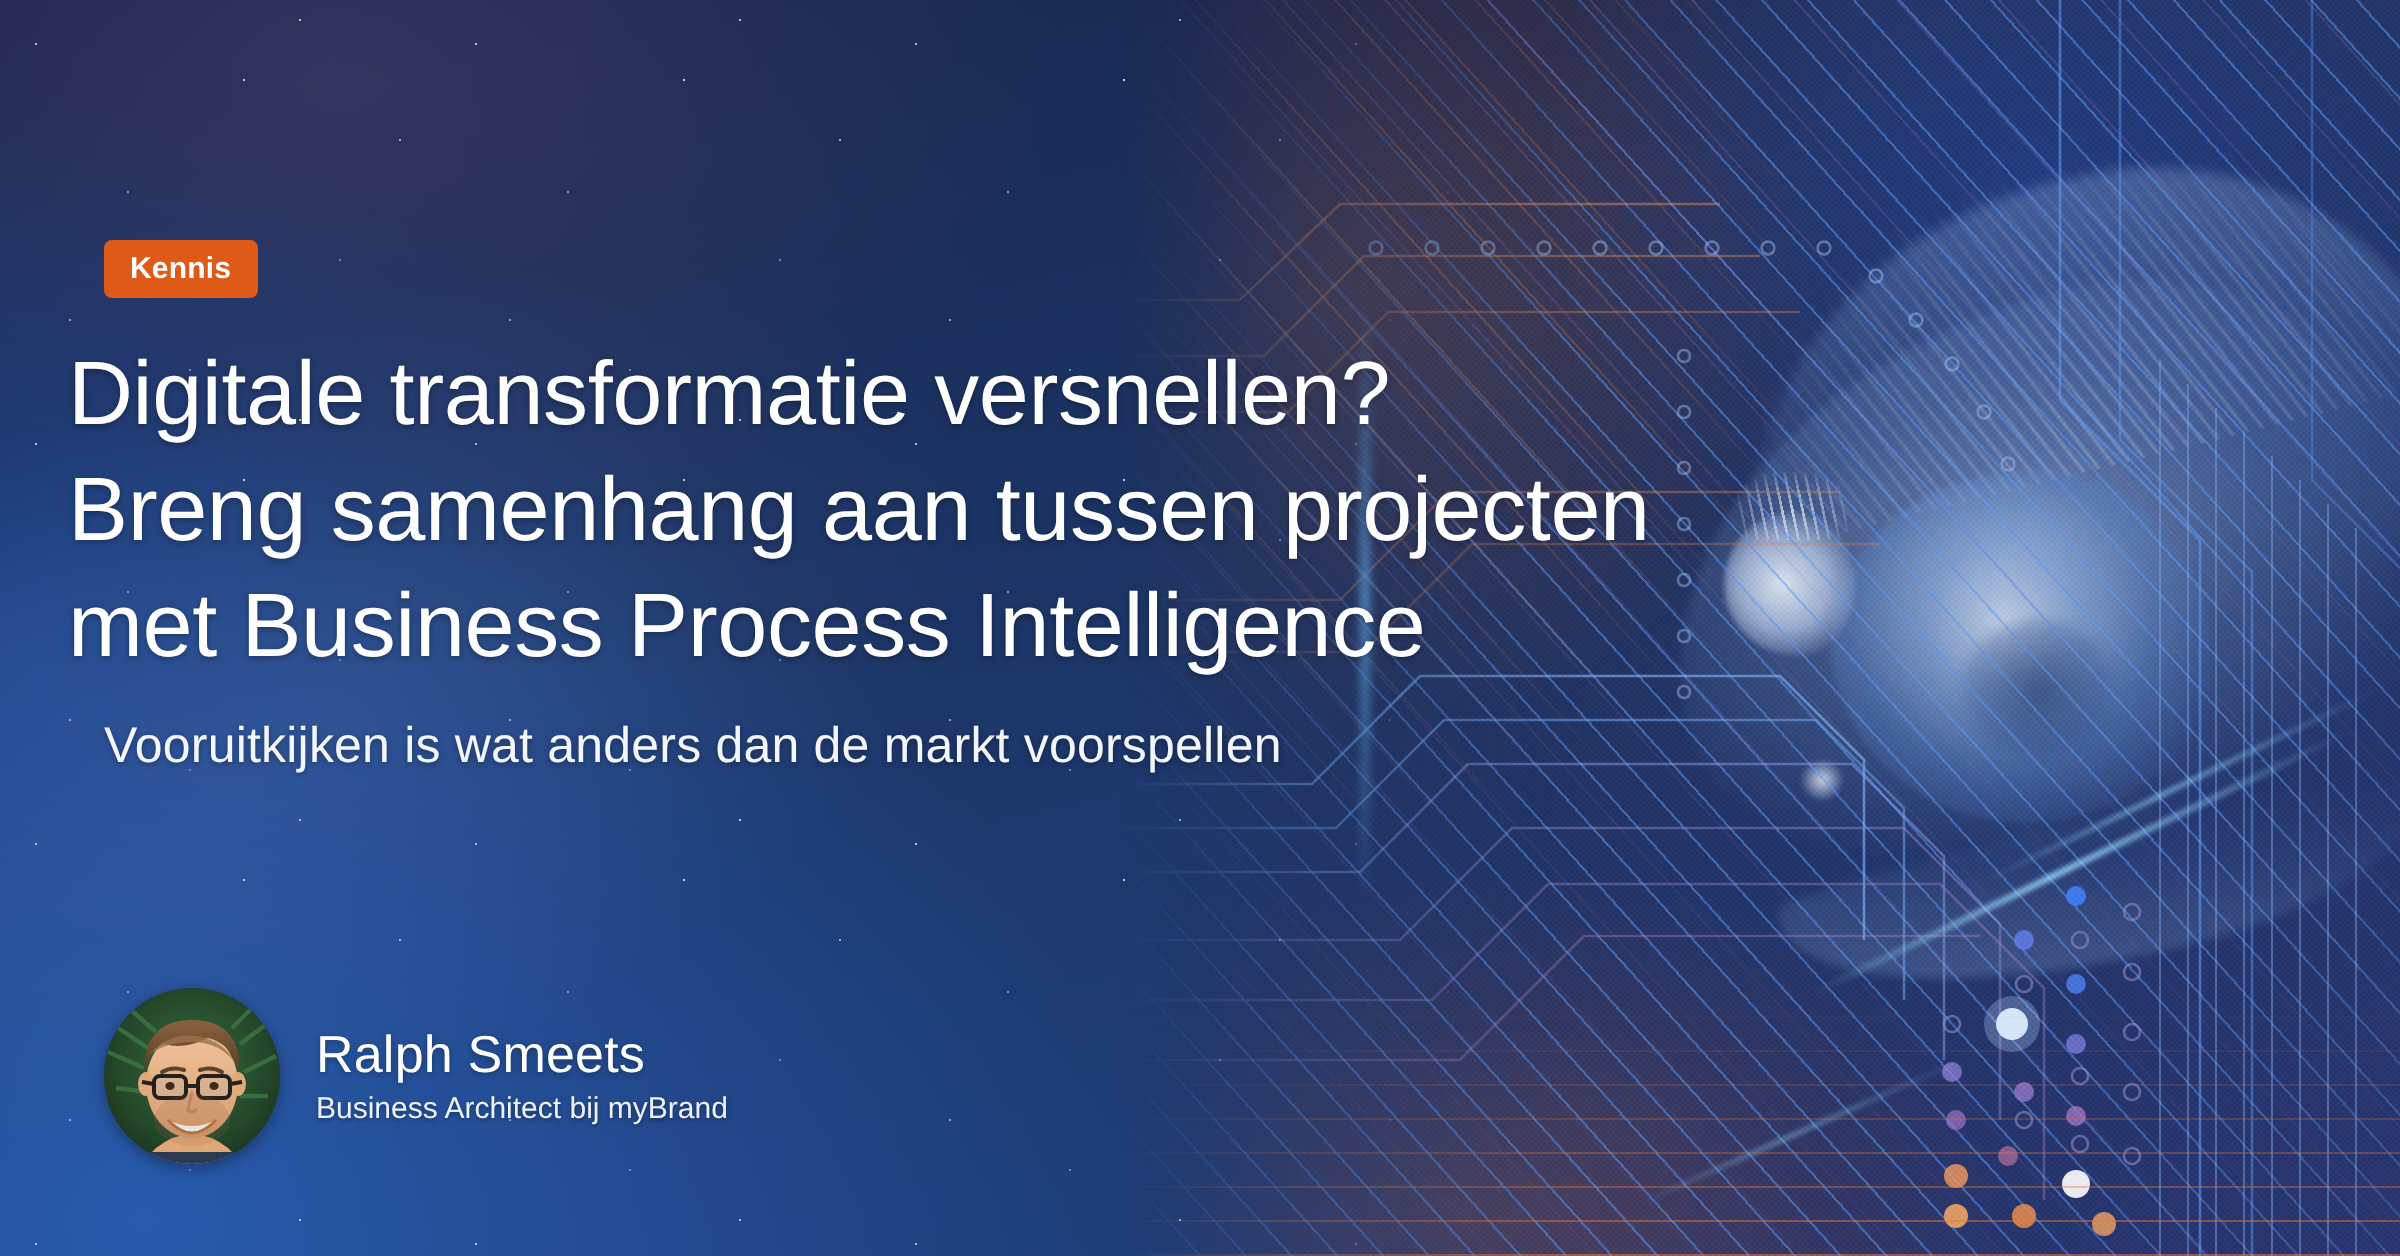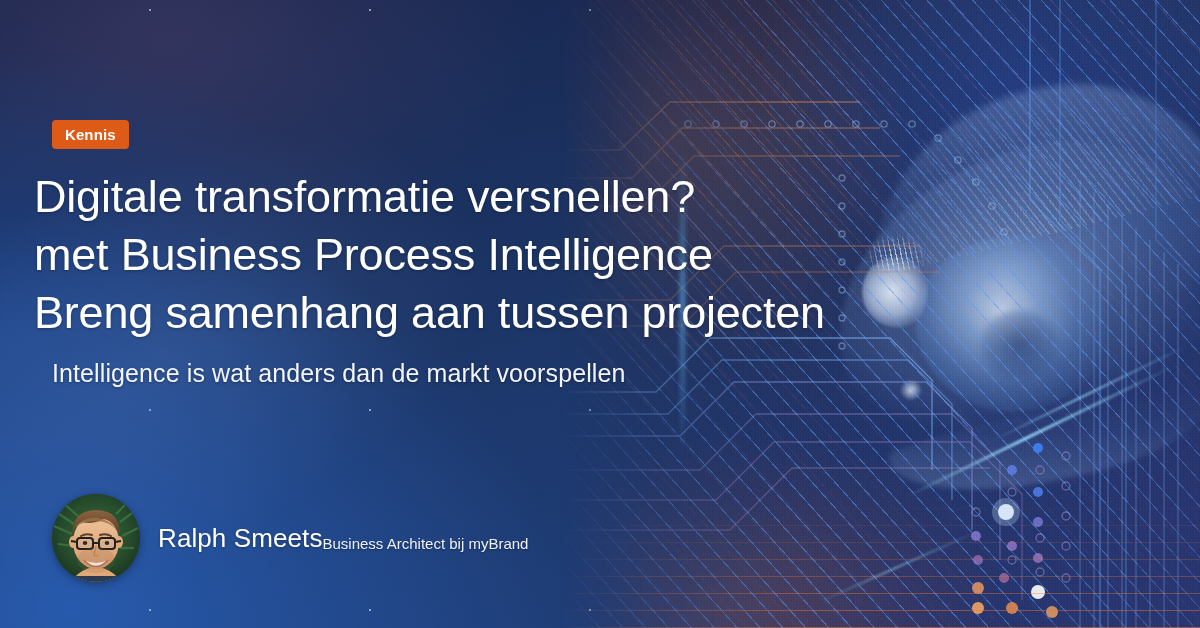--- a/index.html
+++ b/index.html
@@ -267,21 +267,21 @@
     position:relative;
     width:88px; height:88px;
     border-radius:50%;
     overflow:hidden;
     flex:0 0 auto;
     box-shadow:0 2px 8px rgba(0,0,0,.35);
     background:#24402a;
   }
   .avatar svg{ display:block; width:88px; height:88px; }
 
-  .author-text{ display:flex; flex-direction:row; justify-content:center;align-items:flex-end; }
+  .author-text{ display:flex; flex-direction:column; justify-content:center; }
   .author-name{
     color:#ffffff;
     font-size:26px; font-weight:400; line-height:32px;
     letter-spacing:.1px;
     text-shadow:0 1px 3px rgba(0,0,0,.3);
   }
   .author-role{
     color:#edf1f8;
     font-size:15px; font-weight:400; line-height:21px;
     margin-top:1px;
@@ -422,25 +422,25 @@
       <div class="noise"></div>
     </div>
   </div>
 
   <div class="content">
 
     <div class="badge">Kennis</div>
 
     <h1 class="headline">
       <span class="ln">Digitale transformatie versnellen?</span>
+      <span class="ln">Breng samenhang aan tussen projecten</span>
       <span class="ln">met Business Process Intelligence</span>
-      <span class="ln">Breng samenhang aan tussen projecten</span>
     </h1>
 
-    <div class="subtitle">Intelligence is wat anders dan de markt voorspellen</div>
+    <div class="subtitle">Vooruitkijken is wat anders dan de markt voorspellen</div>
 
     <div class="author">
       <div class="avatar">
         <svg viewBox="0 0 88 88">
           <defs>
             <clipPath id="avClip">
                 <circle cx="44" cy="44" r="44"></circle>
               </clipPath>
             <radialGradient id="leafBg" cx="50%" cy="45%" r="70%">
               <stop offset="0%" stop-color="#3c6b3e"></stop>

